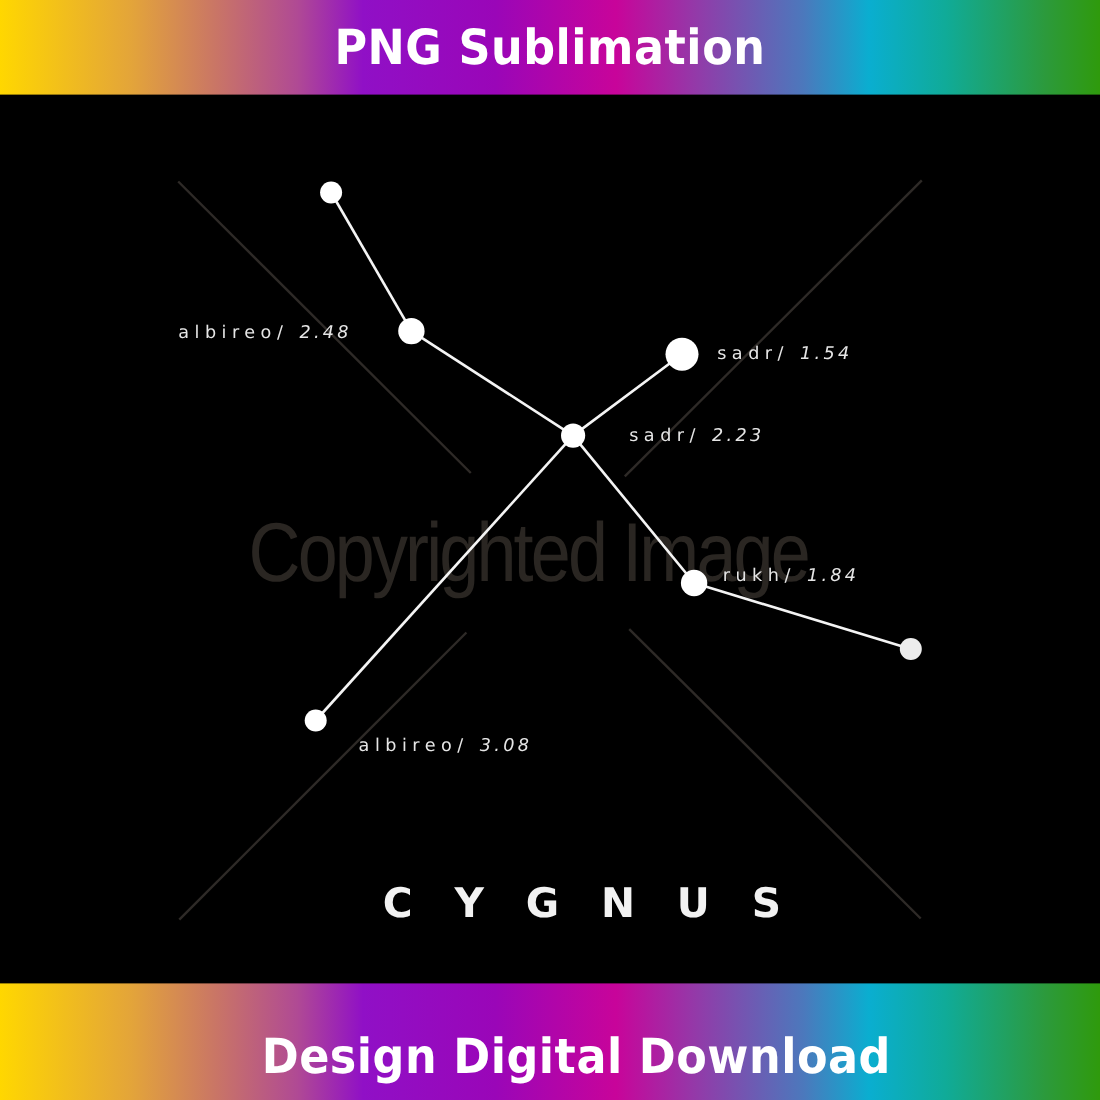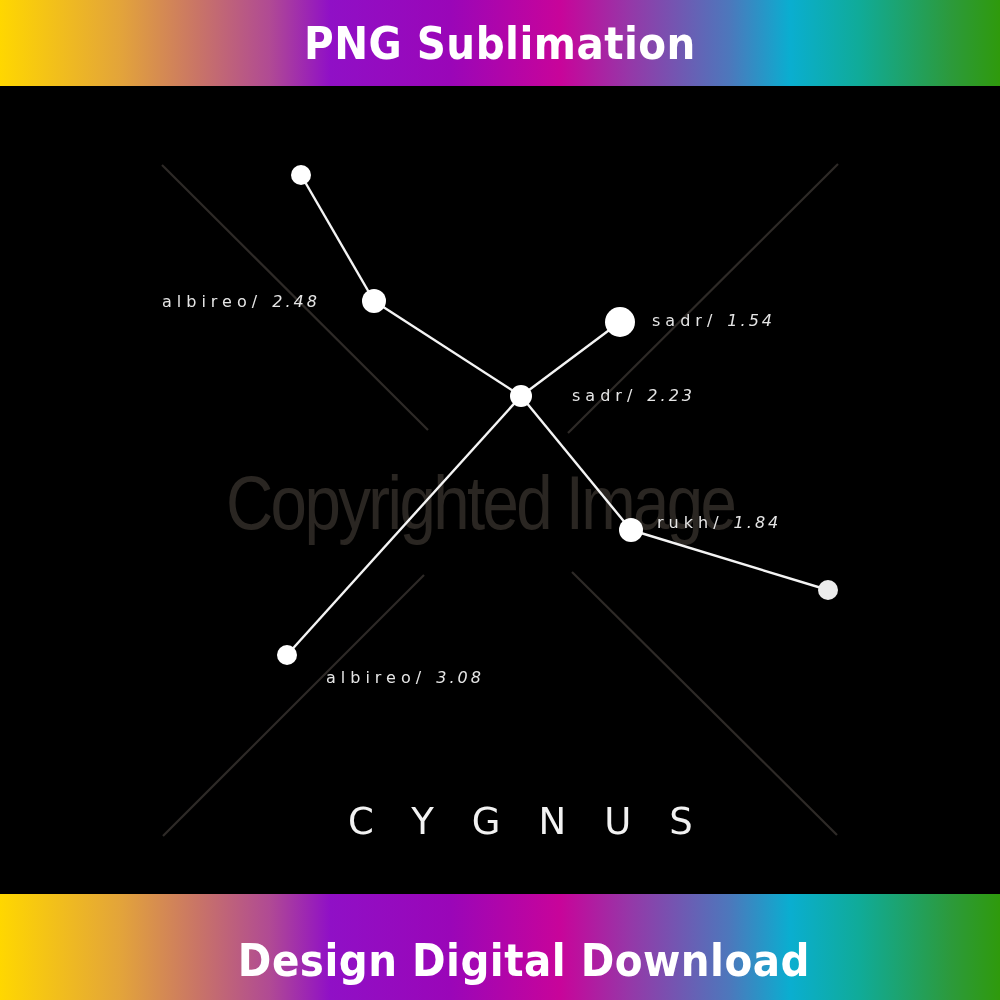--- a/index.html
+++ b/index.html
@@ -31,21 +31,21 @@
     white-space: nowrap; line-height: 110px;
   }
   .star-label {
     position: absolute; white-space: nowrap;
     font-family: "DejaVu Sans", sans-serif; font-size: 16px;
     letter-spacing: 5px; color: #e6e6e6; line-height: 20px;
   }
   .star-label .mag { color: #e5e5e5; letter-spacing: 3px; font-style: italic; }
   .title {
     position: absolute; left: 348px; top: 800px; width: 430px;
-    font-family: "DejaVu Sans", sans-serif; font-size: 37px; font-weight: 400;
+    font-family: "DejaVu Sans", sans-serif; font-size: 37px; font-weight: 700;
     color: #f2f2f2; letter-spacing: 38px; white-space: nowrap; line-height: 44px;
   }
 </style>
 </head>
 <body>
 
 <div class="banner top">
   <span>PNG Sublimation</span>
 </div>
 

